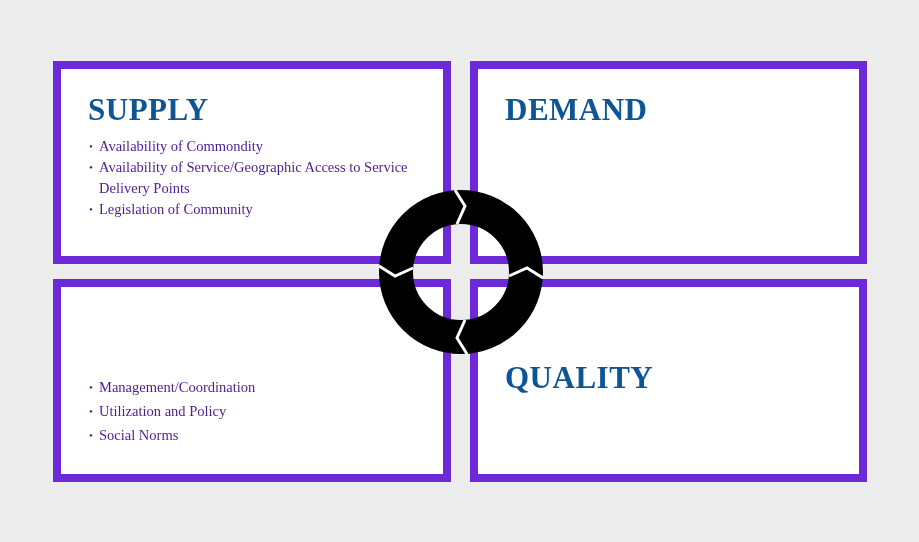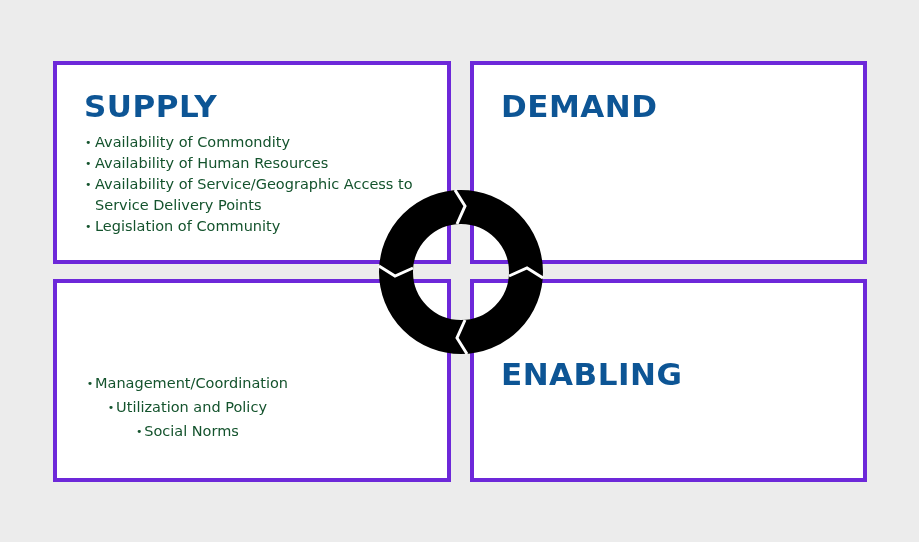--- a/index.html
+++ b/index.html
@@ -3,76 +3,76 @@
 <meta charset="utf-8">
 <style>
   html, body { margin: 0; padding: 0; }
   body {
     width: 919px; height: 542px; background: #ececec;
     position: relative; overflow: hidden;
     font-family: "DejaVu Sans", sans-serif;
   }
   .box {
     position: absolute; box-sizing: border-box;
-    border: 4px solid #6d28d9; background: #ffffff;
+    border: 8px solid #6d28d9; background: #ffffff;
     color: #0d5595;
+    font-family: Liberation Serif, serif;
   }
   #box-supply { left: 53px; top: 61px; width: 398px; height: 203px; }
   #box-demand { left: 470px; top: 61px; width: 397px; height: 203px; }
   #box-enabling { left: 53px; top: 279px; width: 398px; height: 203px; }
   #box-quality { left: 470px; top: 279px; width: 397px; height: 203px; }
   .title {
     position: absolute; left: 27px; margin: 0;
     font-weight: bold; font-size: 31px; line-height: 34px;
     letter-spacing: 0.5px; color: #0d5595;
   }
   .items { position: absolute; left: 28px; margin: 0; padding: 0; list-style: none; }
   .items li {
-    font-size: 14.5px; line-height: 21px; color: #14532d;
+    font-size: 14.5px; line-height: 21px; color: #4c1d95;
     padding-left: 10px; text-indent: -10px; margin-bottom: 3px;
   }
   .items li::before { content: "\2022"; font-size: 11px; display: inline-block; width: 10px; text-indent: 0; vertical-align: 1px; }
   .items.tight li { margin-bottom: 0; }
   #box-supply .title { top: 24px; }
   #box-supply .items { top: 67px; width: 340px; }
   #box-demand .title { top: 24px; }
   #box-demand .items { top: 67px; }
   #box-enabling .title { top: 13px; width: 330px; }
-  #box-enabling .items { top: 90px; text-align: center; }
+  #box-enabling .items { top: 90px; }
   #box-quality .title { top: 74px; }
   #box-quality .items { top: 117px; }
   #cycle { position: absolute; left: 378px; top: 189px; width: 166px; height: 166px; }
 </style>
 </head>
 <body>
 
 <div class="box" id="box-supply">
   <h2 class="title">SUPPLY</h2>
   <ul class="items tight">
     <li>Availability of Commondity</li>
-    <li>Availability of Human Resources</li>
     <li>Availability of Service/Geographic Access to Service Delivery Points</li>
     <li>Legislation of Community</li>
   </ul>
 </div>
 
 <div class="box" id="box-demand">
   <h2 class="title">DEMAND</h2>
 </div>
 
 <div class="box" id="box-enabling">
   <ul class="items">
     <li>Management/Coordination</li>
     <li>Utilization and Policy</li>
     <li>Social Norms</li>
   </ul>
 </div>
 
 <div class="box" id="box-quality">
-  <h2 class="title">ENABLING</h2>
+  <h2 class="title">QUALITY</h2>
 </div>
 
 <svg id="cycle" viewBox="-83 -83 166 166">
   <circle cx="0" cy="0" r="65" fill="none" stroke="#000" stroke-width="34"></circle>
   <g stroke="#ffffff" stroke-width="3" fill="none" stroke-linejoin="miter">
     <polyline points="-6,-82 4,-66 -4,-48"></polyline>
     <polyline points="82,6 66,-4 48,4"></polyline>
     <polyline points="6,82 -4,66 4,48"></polyline>
     <polyline points="-82,-6 -66,4 -48,-4"></polyline>
   </g>

